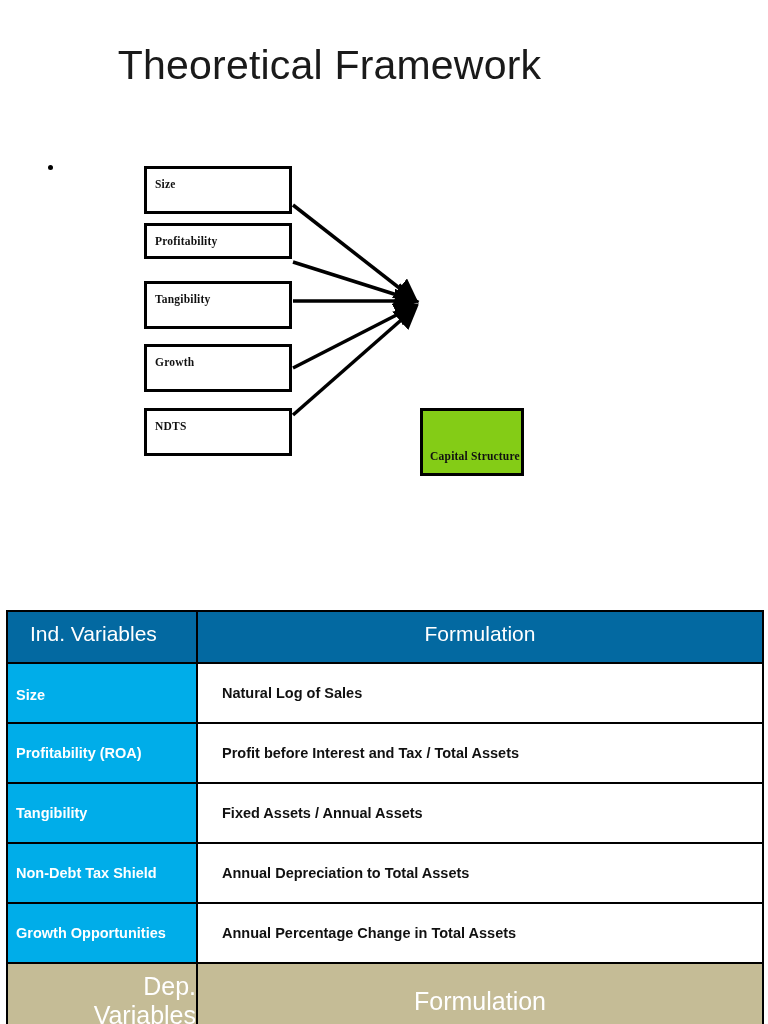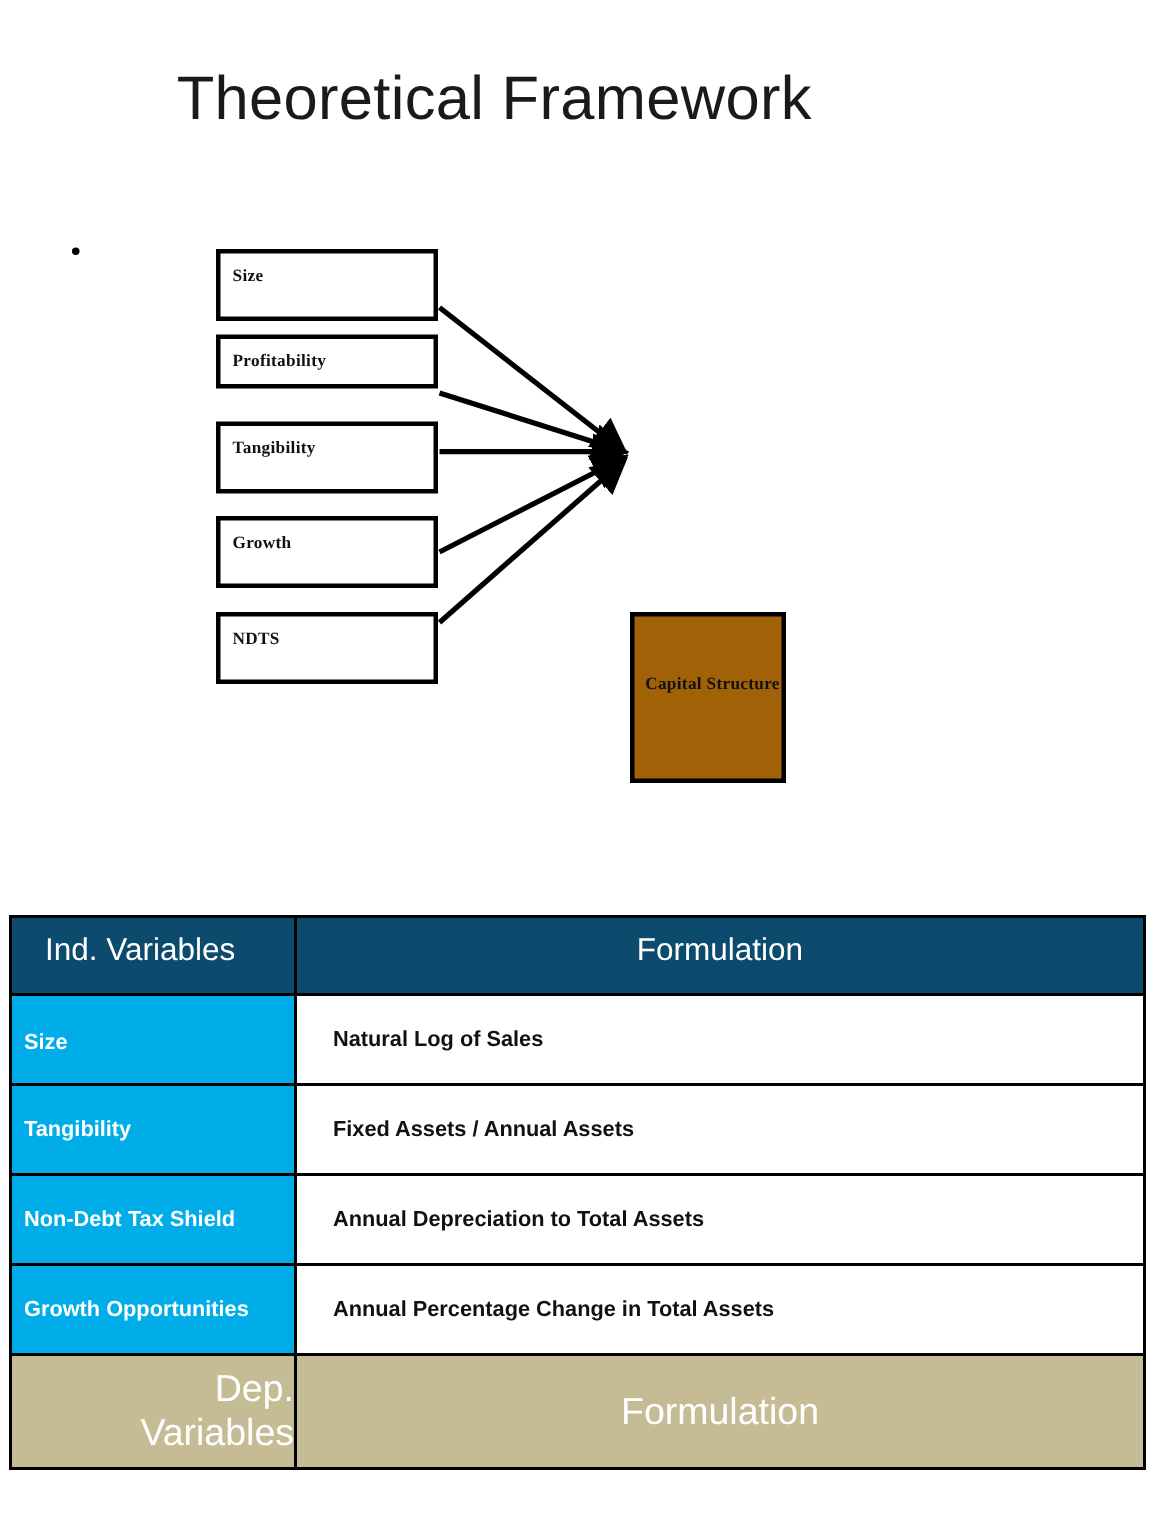--- a/index.html
+++ b/index.html
@@ -68,25 +68,25 @@
     font-weight: bold;
     font-size: 11.5px;
     color: #111111;
     letter-spacing: 0.2px;
     white-space: nowrap;
   }
   #box-target {
     position: absolute;
     box-sizing: border-box;
     border: 3px solid #000000;
-    background: #a16207;
+    background: #84cc16;
     left: 420px;
     top: 258px;
     width: 104px;
-    height: 114px;
+    height: 68px;
   }
   #box-target-label {
     position: absolute;
     left: 0;
     top: 0;
     width: 104px;
     height: 90px;
     display: flex;
     align-items: center;
     justify-content: center;
@@ -109,21 +109,21 @@
   }
   #variables-table td {
     padding: 0;
     vertical-align: middle;
     border: 2px solid #000000;
   }
   .col-label { width: 190px; }
   .col-form  { width: 566px; }
 
   .hdr-cell {
-    background: #0c4a6e;
+    background: #0369a1;
     color: #ffffff;
     font-size: 21px;
     font-weight: 400;
     height: 50px;
     vertical-align: bottom;
   }
   .hdr-label-inner {
     padding: 0 0 6px 22px;
     text-align: left;
   }
@@ -244,20 +244,28 @@
 
     <tr>
       <td class="var-cell var-cell-first">
         <div class="var-cell-inner">Size</div>
       </td>
       <td class="form-cell">
         <div class="form-cell-inner">Natural Log of Sales</div>
       </td>
     </tr>
 
+    <tr>
+      <td class="var-cell">
+        <div class="var-cell-inner">Profitability (ROA)</div>
+      </td>
+      <td class="form-cell">
+        <div class="form-cell-inner">Profit before Interest and Tax / Total Assets</div>
+      </td>
+    </tr>
 
     <tr>
       <td class="var-cell">
         <div class="var-cell-inner">Tangibility</div>
       </td>
       <td class="form-cell">
         <div class="form-cell-inner">Fixed Assets / Annual Assets</div>
       </td>
     </tr>
 

